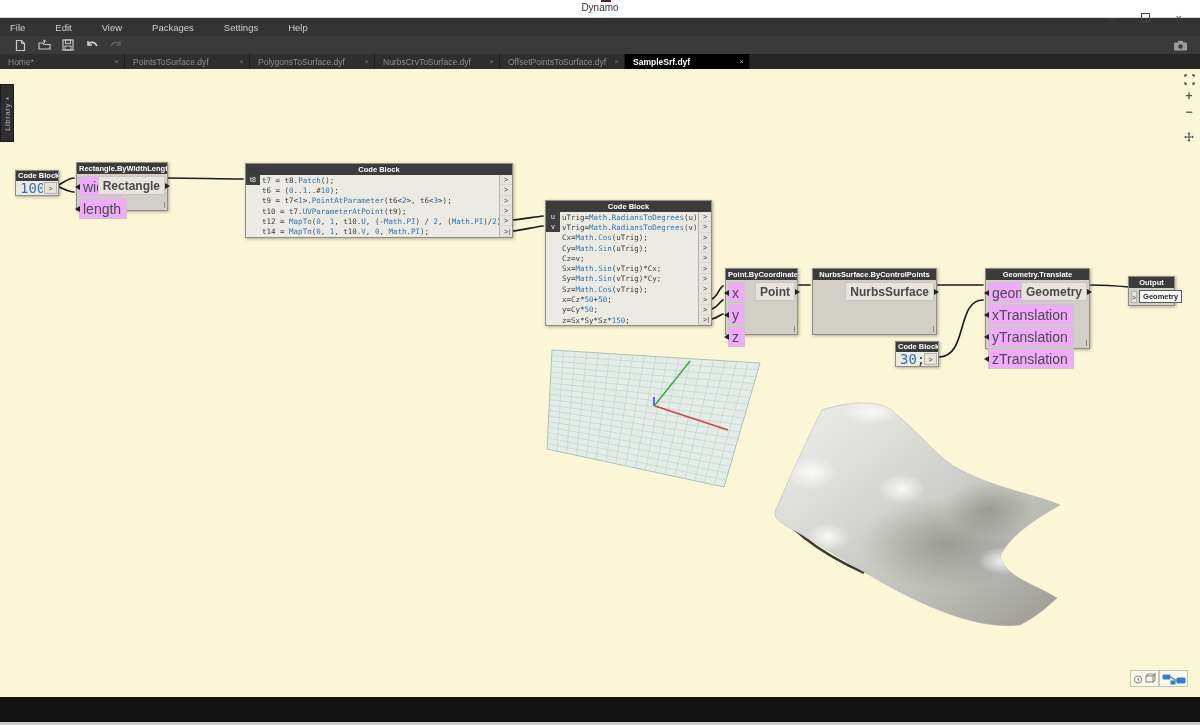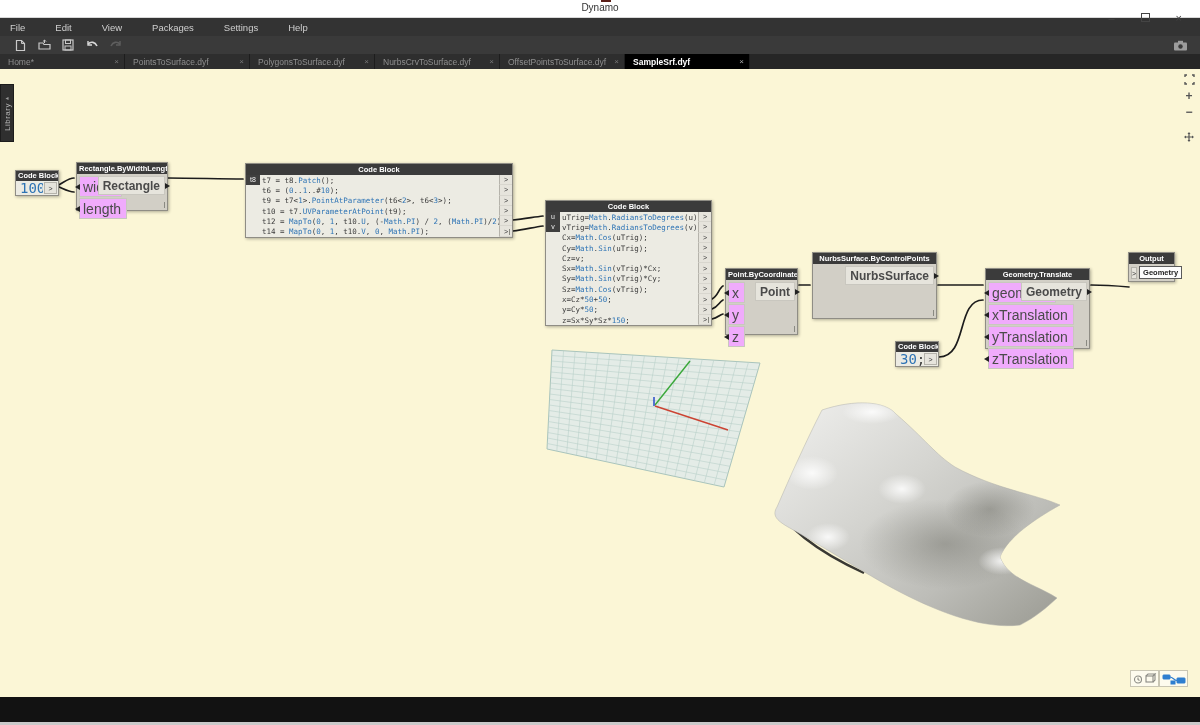--- a/index.html
+++ b/index.html
@@ -400,41 +400,41 @@
       <div class="node-body resizable" style="height:54px">
         <div>
             <div class="iport">x</div>
             <div class="iport">y</div>
             <div class="iport">z</div>
           </div>
         <div class="olabel">Point</div>
       </div>
     </div>
 
-    <div class="node" style="left:812px;top:183px;width:125px">
+    <div class="node" style="left:812px;top:199px;width:125px">
       <div class="node-header">NurbsSurface.ByControlPoints</div>
       <div class="node-body resizable" style="height:54px">
         <div class="olabel">NurbsSurface</div>
       </div>
     </div>
 
     <div class="node" style="left:985px;top:199px;width:105px">
       <div class="node-header">Geometry.Translate</div>
       <div class="node-body resizable" style="height:68px">
         <div>
             <div class="iport">geometry</div>
             <div class="iport">xTranslation</div>
             <div class="iport">yTranslation</div>
             <div class="iport">zTranslation</div>
           </div>
         <div class="olabel">Geometry</div>
       </div>
     </div>
 
-    <div class="node" style="left:1128px;top:183px;width:47px">
+    <div class="node" style="left:1128px;top:207px;width:47px">
       <div class="node-header">Output</div>
       <div class="outnode-body">
         <span class="outport-in">&gt;</span>
         <span class="out-value">Geometry</span>
       </div>
     </div>
 
     <div class="node mini" style="left:895px;top:272px;width:44px">
       <div class="node-header">Code Block</div>
       <div class="node-body code-body">

